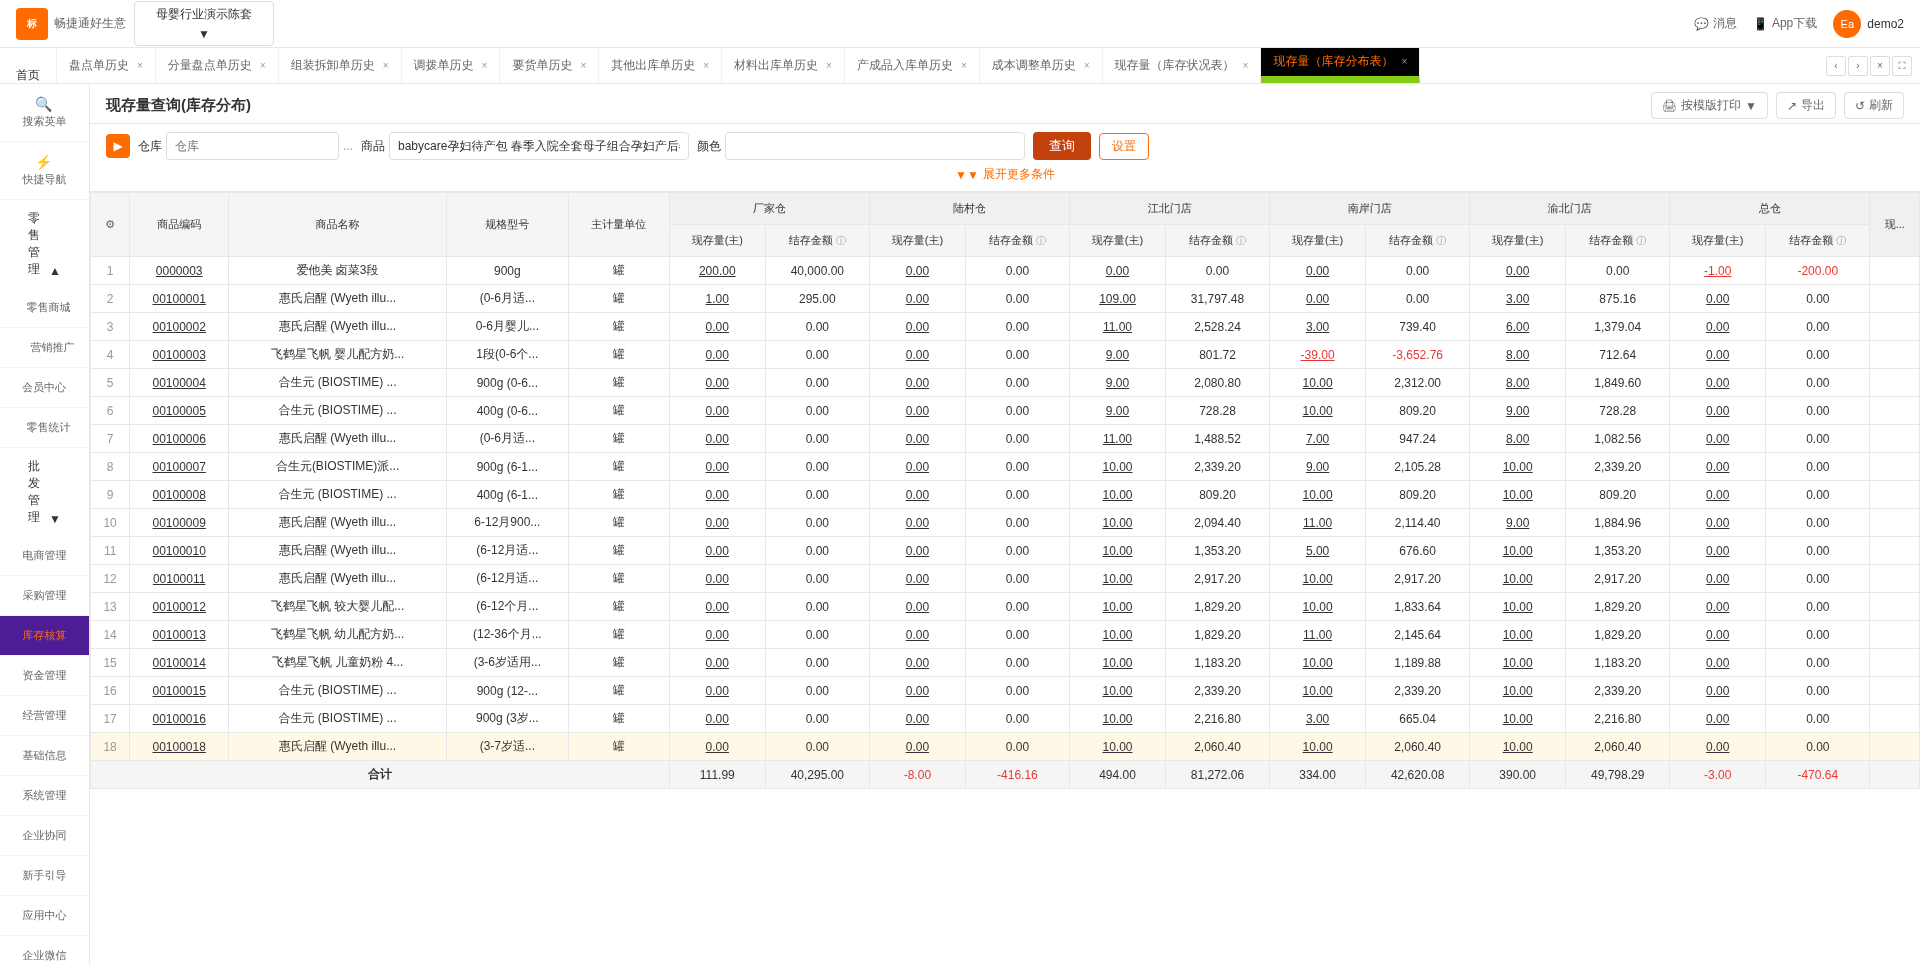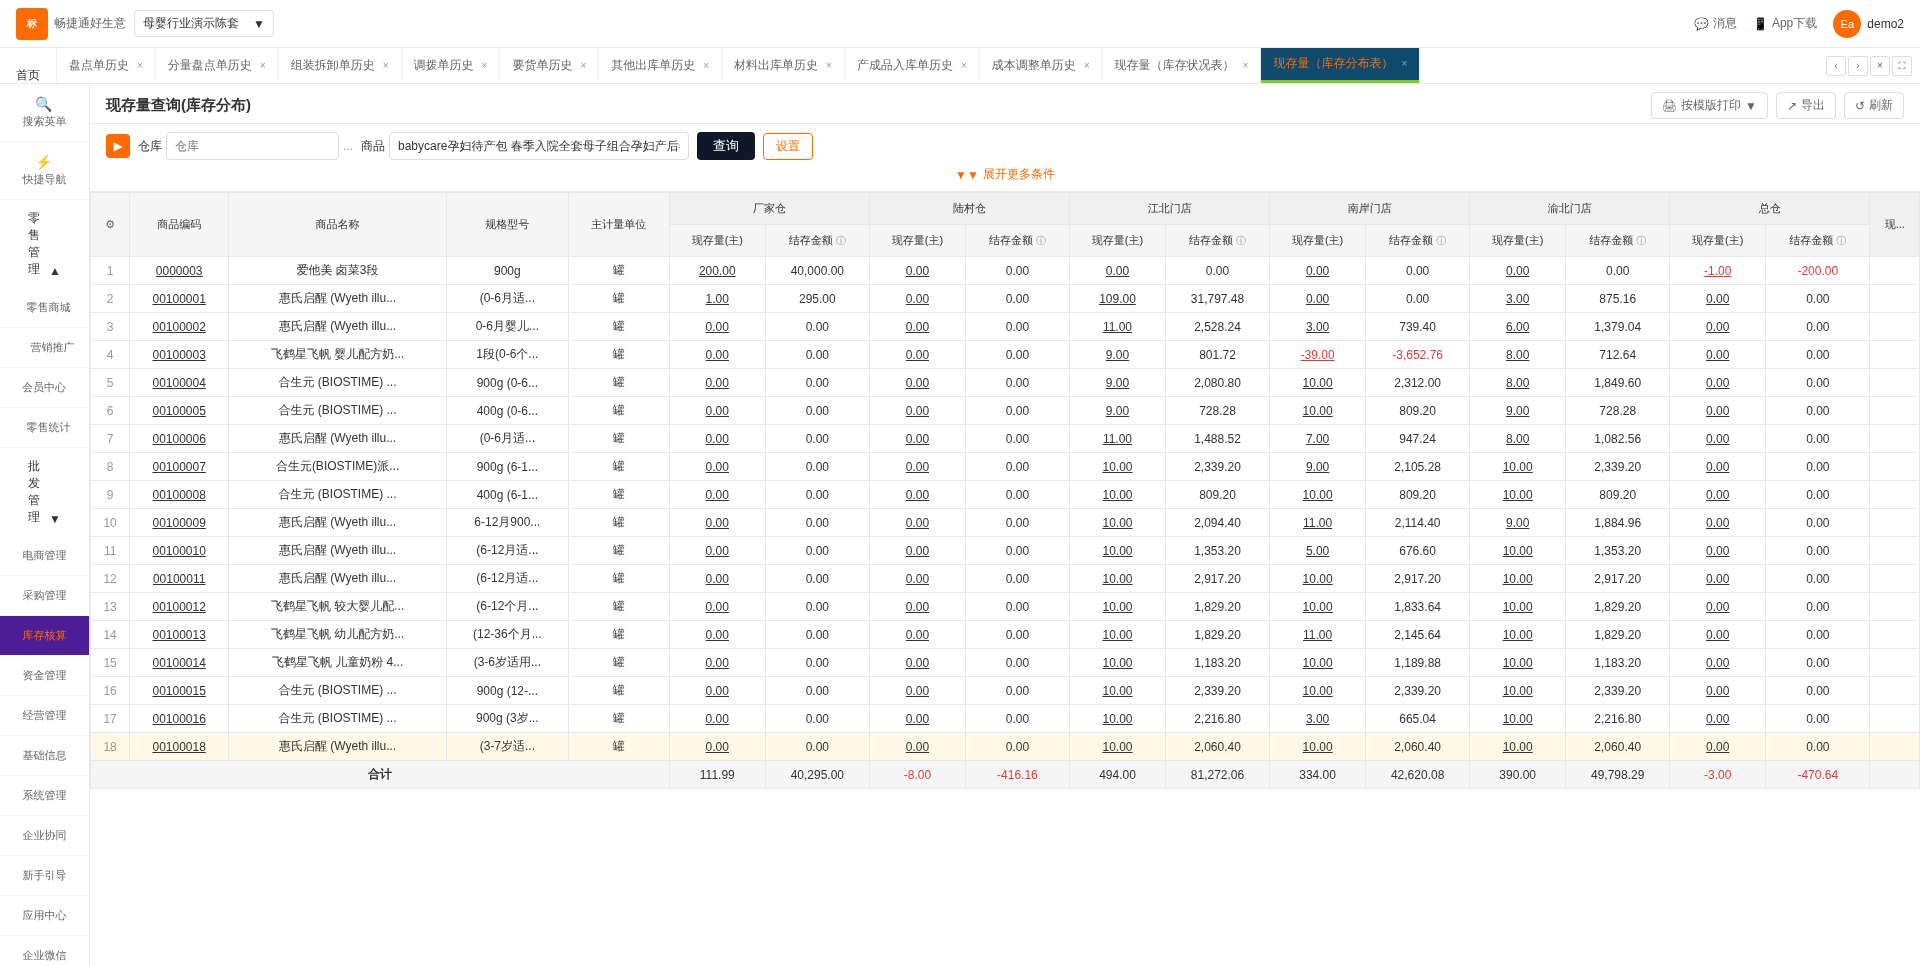--- a/index.html
+++ b/index.html
@@ -4,30 +4,30 @@
   <style>
     * { box-sizing: border-box; margin: 0; padding: 0; }
     body { font-family: 'Microsoft YaHei', Arial, sans-serif; font-size: 12px; background: #f5f5f5; color: #333; overflow: hidden; height: 965px; }
 
     
     .top-bar { height: 48px; background: #fff; display: flex; align-items: center; padding: 0 16px; border-bottom: 1px solid #e8e8e8; justify-content: space-between; }
     .top-bar-left { display: flex; align-items: center; gap: 8px; }
     .logo-area { display: flex; align-items: center; gap: 6px; }
     .logo-icon { width: 32px; height: 32px; background: #ff6b00; border-radius: 4px; display: flex; align-items: center; justify-content: center; color: white; font-size: 10px; font-weight: bold; }
     .logo-text { font-size: 12px; color: #666; }
-    .industry-select { display: flex; align-items: center; gap: 4px; padding: 4px 8px; border: 1px solid #ddd; border-radius: 4px; cursor: pointer; font-size: 12px; color: #333; background: #fff; min-width: 140px; justify-content: space-between; }
+    .industry-select { display: flex; align-items: center; gap: 4px; padding: 4px 8px; border: 1px solid #ddd; border-radius: 4px; cursor: pointer; font-size: 12px; color: #333; background: #fff; min-width: 140px; justify-content: space-between; flex-direction: column; }
     .top-bar-right { display: flex; align-items: center; gap: 16px; }
     .top-action { display: flex; align-items: center; gap: 4px; cursor: pointer; color: #666; font-size: 12px; }
     .user-avatar { width: 28px; height: 28px; border-radius: 50%; background: #ff6b00; display: flex; align-items: center; justify-content: center; color: white; font-size: 11px; }
 
     
     .nav-tabs { background: #fff; border-bottom: 1px solid #e8e8e8; display: flex; align-items: center; height: 36px; overflow: hidden; }
     .nav-tab { padding: 0 12px; height: 36px; display: flex; align-items: center; gap: 4px; font-size: 12px; color: #666; cursor: pointer; border-right: 1px solid #f0f0f0; white-space: nowrap; position: relative; }
     .nav-tab:first-child { padding: 0 16px; color: #333; font-weight: 500; align-items: flex-end; }
-    .nav-tab.active { color: #ff6b00; background: #0c4a6e; border-bottom: 4px solid #84cc16; }
+    .nav-tab.active { color: #ff6b00; background: #000000; border-bottom: 8px solid #84cc16; }
     .nav-tab .close-x { color: #999; font-size: 10px; margin-left: 4px; }
     .nav-arrows { display: flex; align-items: center; margin-left: auto; gap: 2px; padding: 0 8px; }
     .nav-arrow { width: 20px; height: 20px; display: flex; align-items: center; justify-content: center; cursor: pointer; color: #666; border: 1px solid #ddd; border-radius: 2px; font-size: 10px; }
 
     
     .layout { display: flex; height: calc(965px - 84px); }
 
     
     .sidebar { width: 90px; background: #fff; border-right: 1px solid #e8e8e8; display: flex; flex-direction: column; overflow-y: auto; }
     .sidebar-item { padding: 12px 4px; text-align: center; cursor: pointer; font-size: 11px; color: #666; border-bottom: 1px solid #f5f5f5; }
@@ -46,21 +46,21 @@
 
     
     .filter-area { background: #fff; padding: 8px 16px; border-bottom: 1px solid #e8e8e8; }
     .filter-row { display: flex; align-items: center; gap: 8px; flex-wrap: wrap; }
     .filter-item { display: flex; align-items: center; gap: 4px; }
     .filter-label { font-size: 12px; color: #333; white-space: nowrap; }
     .filter-input { height: 28px; border: 1px solid #ddd; border-radius: 4px; padding: 0 8px; font-size: 12px; color: #333; min-width: 80px; outline: none; }
     .filter-input-wide { min-width: 300px; }
     .filter-expand { display: flex; align-items: center; gap: 4px; color: #ff6b00; cursor: pointer; font-size: 12px; margin-top: 6px; justify-content: center; }
     .orange-toggle { width: 24px; height: 24px; background: #ff6b00; border-radius: 4px; display: flex; align-items: center; justify-content: center; color: white; cursor: pointer; font-size: 12px; }
-    .query-btn { background: #0f172a; color: white; border: none; border-radius: 4px; padding: 5px 16px; cursor: pointer; font-size: 13px; }
+    .query-btn { background: #c2410c; color: white; border: none; border-radius: 4px; padding: 5px 16px; cursor: pointer; font-size: 13px; }
     .setting-btn { background: white; color: #ff6b00; border: 1px solid #ff6b00; border-radius: 4px; padding: 4px 12px; cursor: pointer; font-size: 12px; }
     .dotdotdot { color: #999; font-size: 12px; cursor: pointer; }
 
     
     .table-container { flex: 1; overflow: auto; background: #fff; margin: 0; }
     table { width: 100%; border-collapse: collapse; font-size: 12px; min-width: 1600px; }
     thead tr { background: #f5f5f5; }
     th { padding: 8px 6px; text-align: center; font-weight: 500; color: #333; border: 1px solid #e8e8e8; white-space: nowrap; font-size: 11px; }
     td { padding: 5px 6px; text-align: center; border: 1px solid #e8e8e8; color: #333; white-space: nowrap; }
     .th-group { background: #f0f0f0; }
@@ -253,20 +253,24 @@
       <div class="filter-row">
         <div class="orange-toggle">▶</div>
         <div class="filter-item">
           <span class="filter-label">仓库</span>
           <input class="filter-input" type="text" placeholder="仓库" value="" style="">
           <span class="dotdotdot">...</span>
         </div>
         <div class="filter-item">
           <span class="filter-label">商品</span>
           <input class="filter-input filter-input-wide" type="text" value="babycare孕妇待产包 春季入院全套母子组合孕妇产后冬季月子用品 22件套 ..." style="">
+        </div>
+        <div class="filter-item">
+          <span class="filter-label">颜色</span>
+          <input class="filter-input filter-input-wide" type="text" value="" style="">
         </div>
         <button class="query-btn">查询</button>
         <button class="setting-btn">设置</button>
       </div>
       <div class="filter-expand">
         <span>▼▼</span>
         <span>展开更多条件</span>
       </div>
     </div>
 

